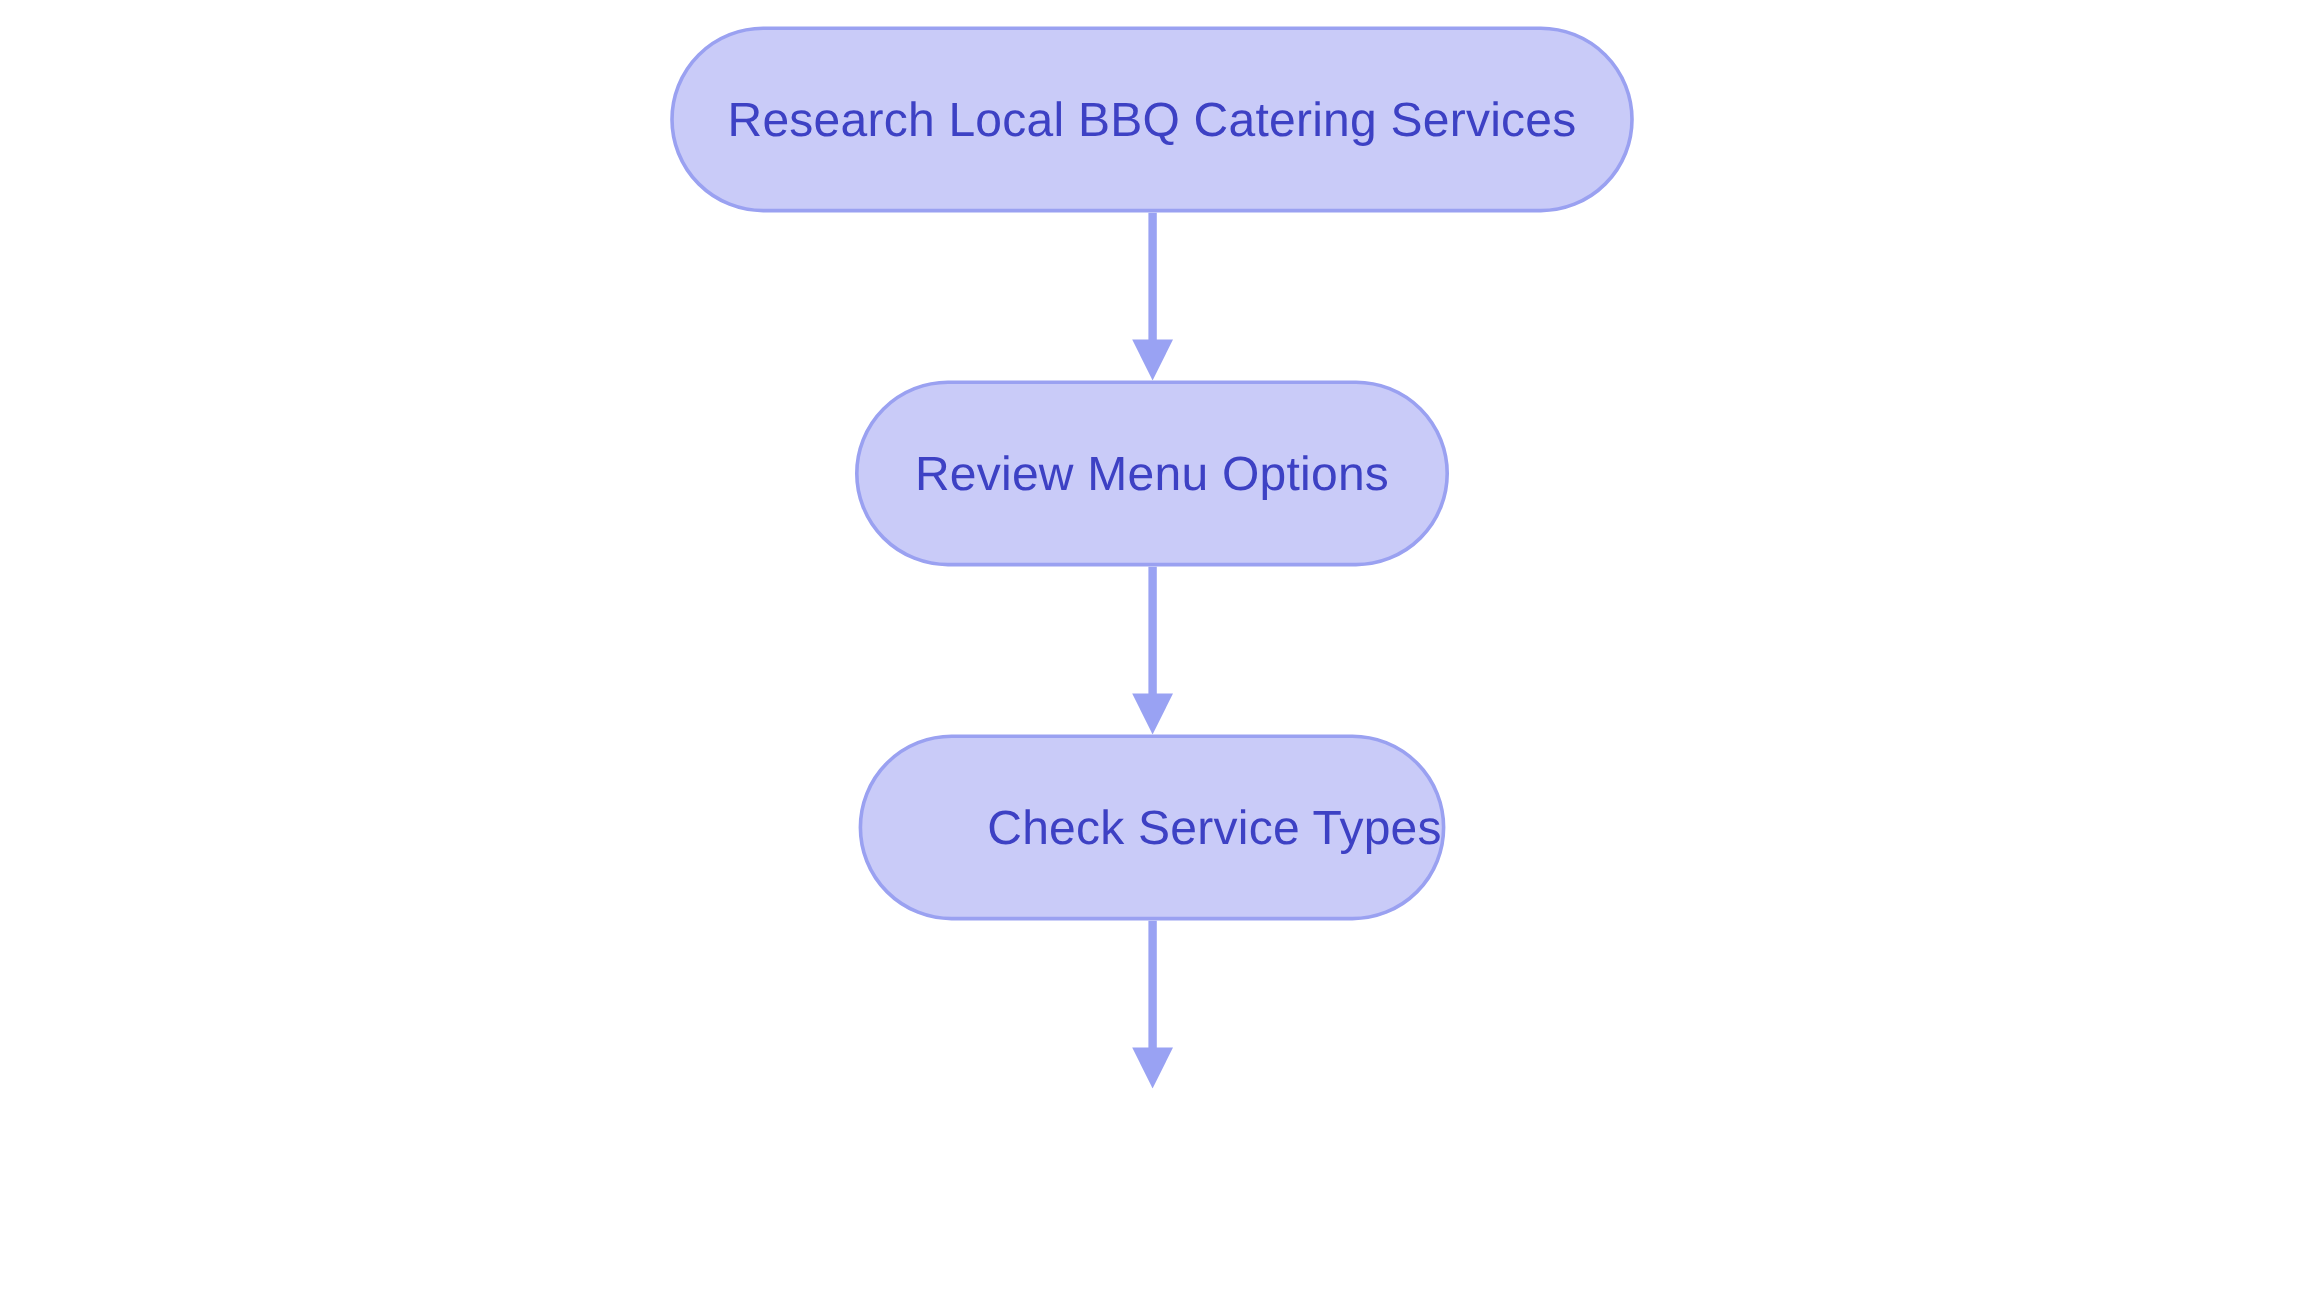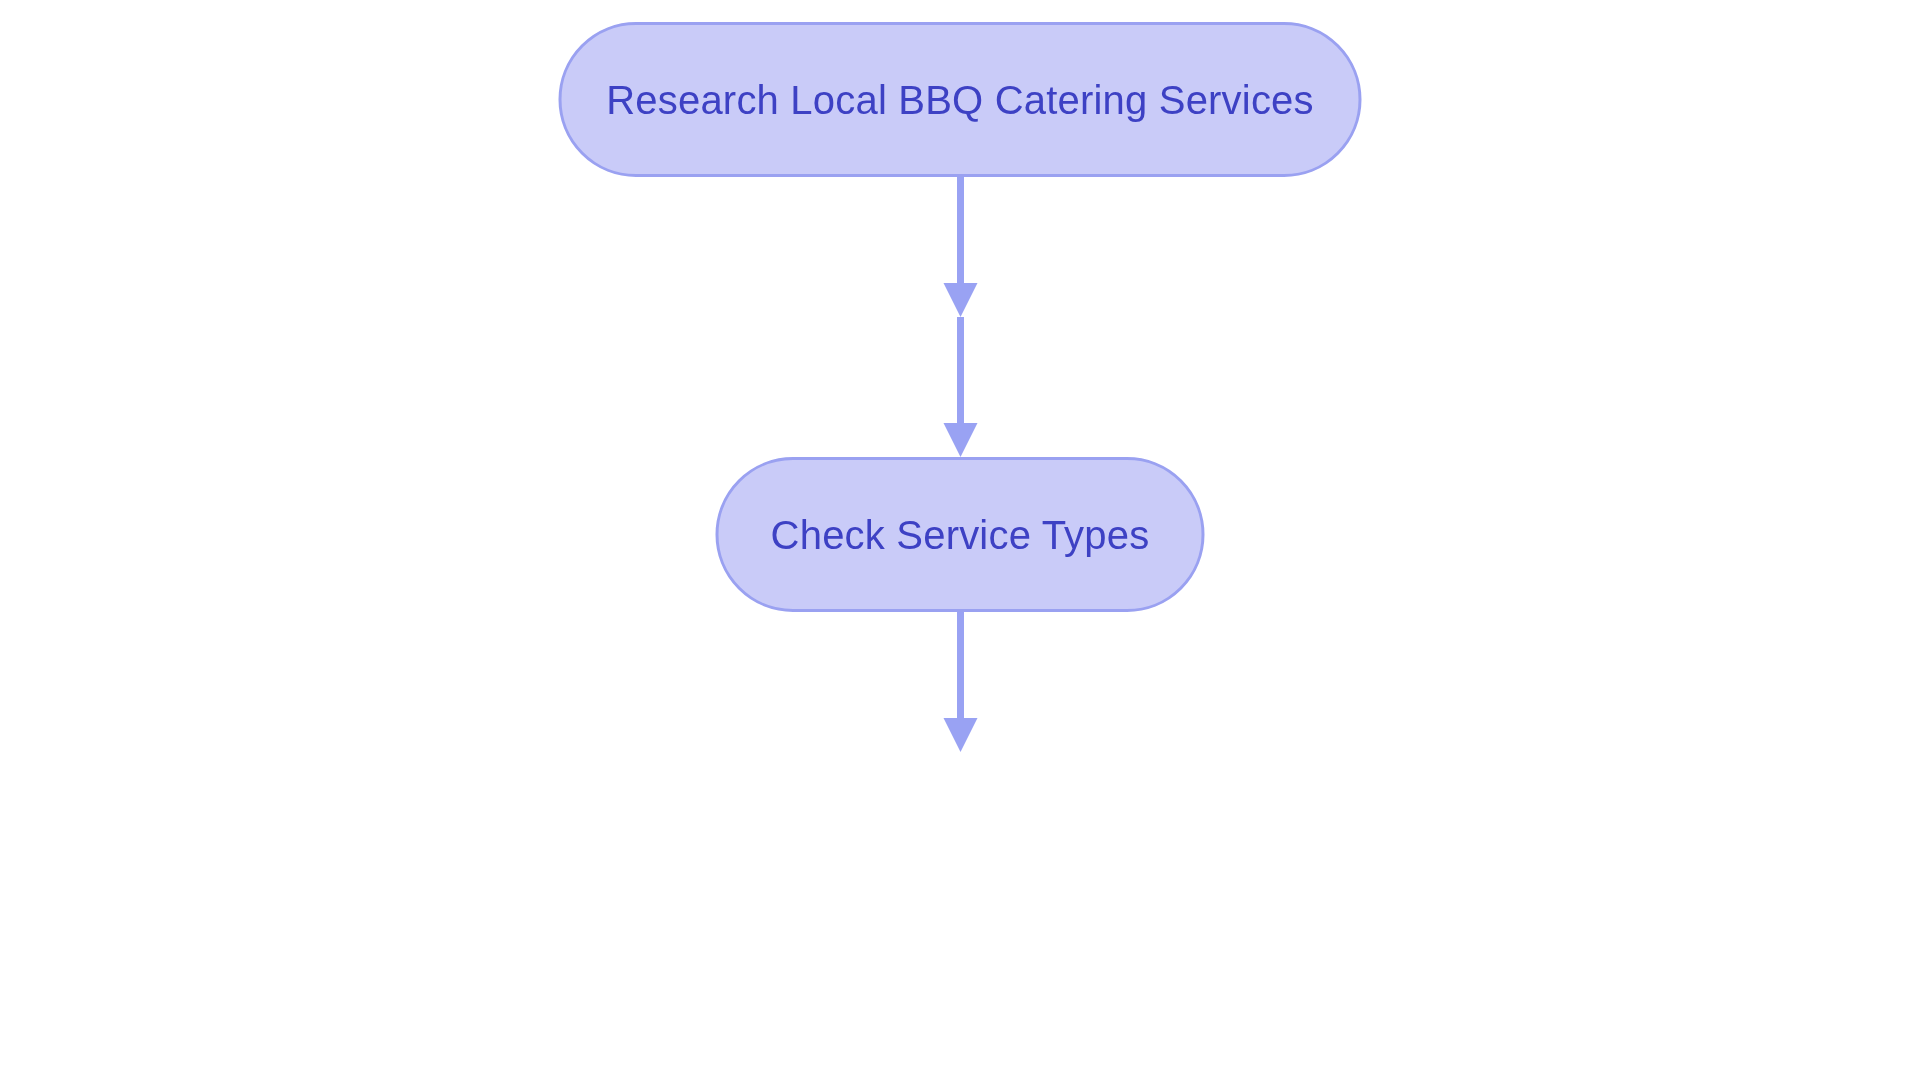--- a/index.html
+++ b/index.html
@@ -42,21 +42,21 @@
   }
   .node-label {
     font-size: 40px;
     line-height: 1;
     color: var(--node-text);
     white-space: nowrap;
     letter-spacing: 0.2px;
   }
   .w1 { width: 803px; }
   .w2 { width: 495px; }
-  .w3 { width: 489px; }
+  .w3 { width: 489px; justify-content: flex-end; }
   .w4 { width: 785px; }
   .arrow {
     flex: 0 0 auto;
     display: block;
     color: var(--arrow);
   }
 </style>
 </head>
 <body>
 
@@ -65,20 +65,23 @@
 
     <div class="node w1">
       <span class="node-label">Research Local BBQ Catering Services</span>
     </div>
 
     <svg class="arrow" width="44" height="140" viewBox="0 0 44 140" aria-hidden="true">
       <line x1="22" y1="0" x2="22" y2="110" stroke="currentColor" stroke-width="7"></line>
       <polygon points="5,106 39,106 22,140" fill="currentColor"></polygon>
     </svg>
 
+    <div class="node w2">
+      <span class="node-label">Review Menu Options</span>
+    </div>
 
     <svg class="arrow" width="44" height="140" viewBox="0 0 44 140" aria-hidden="true">
       <line x1="22" y1="0" x2="22" y2="110" stroke="currentColor" stroke-width="7"></line>
       <polygon points="5,106 39,106 22,140" fill="currentColor"></polygon>
     </svg>
 
     <div class="node w3">
       <span class="node-label">Check Service Types</span>
     </div>
 

